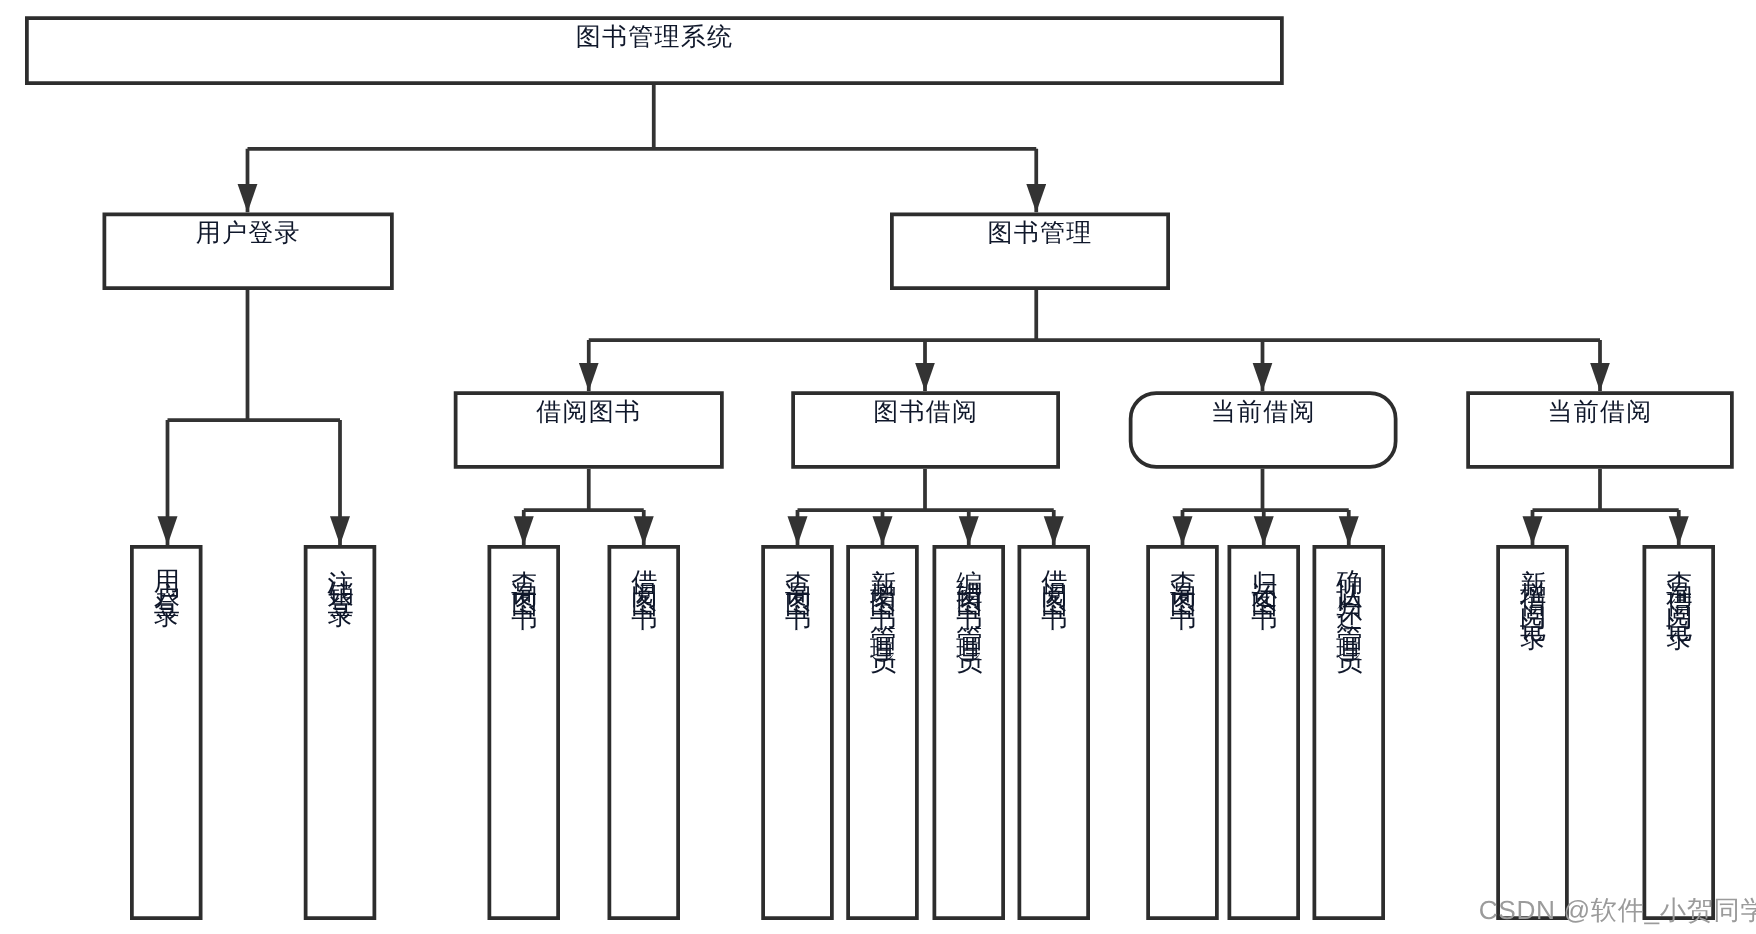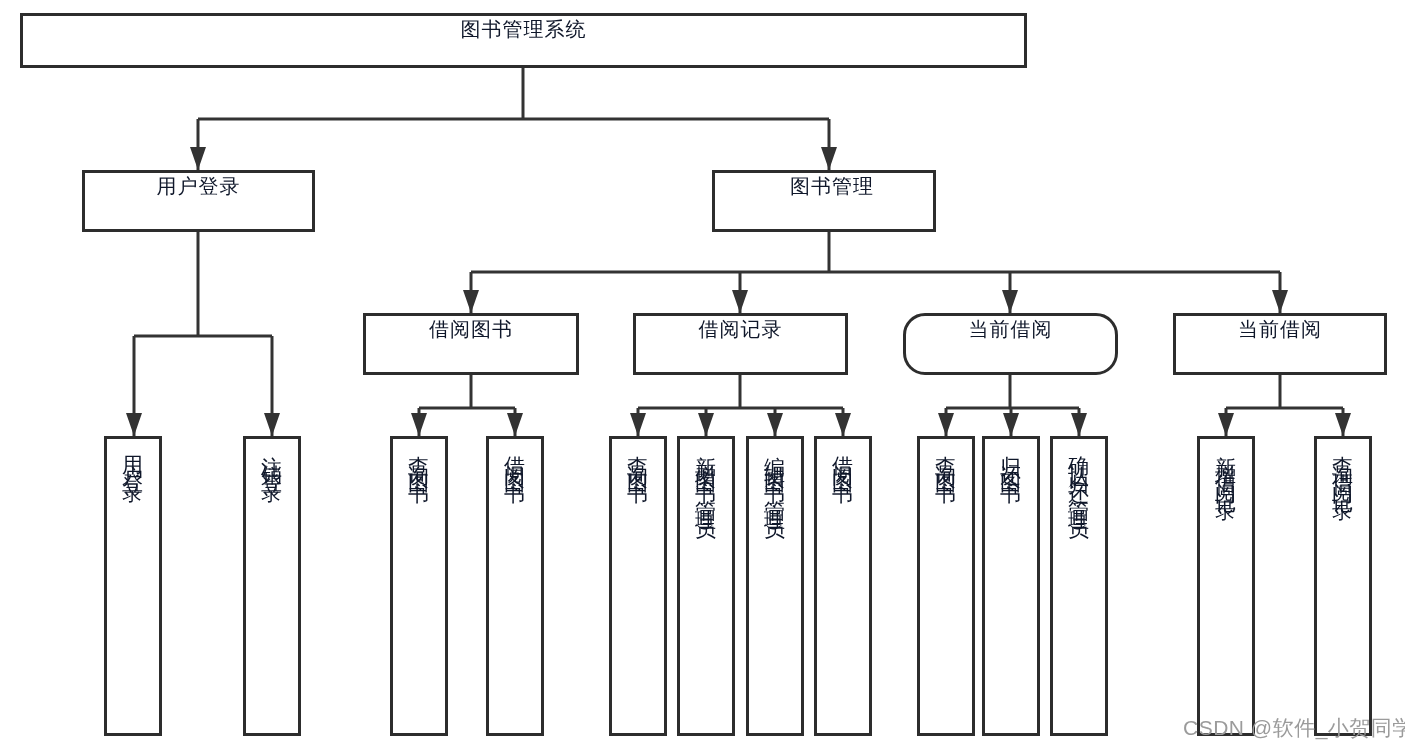--- a/index.html
+++ b/index.html
@@ -111,21 +111,21 @@
     <span>用户登录</span>
   </div>
   <div class="node h-node" style="left:712px; top:170px; width:224px; height:62px;padding-left:16px;">
     <span>图书管理</span>
   </div>
 
   <div class="node h-node" style="left:363px; top:313px; width:216px; height:62px;">
     <span>借阅图书</span>
   </div>
   <div class="node h-node" style="left:633px; top:313px; width:215px; height:62px;">
-    <span>借阅记录</span>
+    <span>图书借阅</span>
   </div>
   <div class="node h-node" style="left:903px; top:313px; width:215px; height:62px;border-radius:22px;">
     <span>当前借阅</span>
   </div>
   <div class="node h-node" style="left:1173px; top:313px; width:214px; height:62px;">
     <span>当前借阅</span>
   </div>
 
   <div class="node leaf" style="left:104px;">
     <span class="vtext">用户登录</span>

